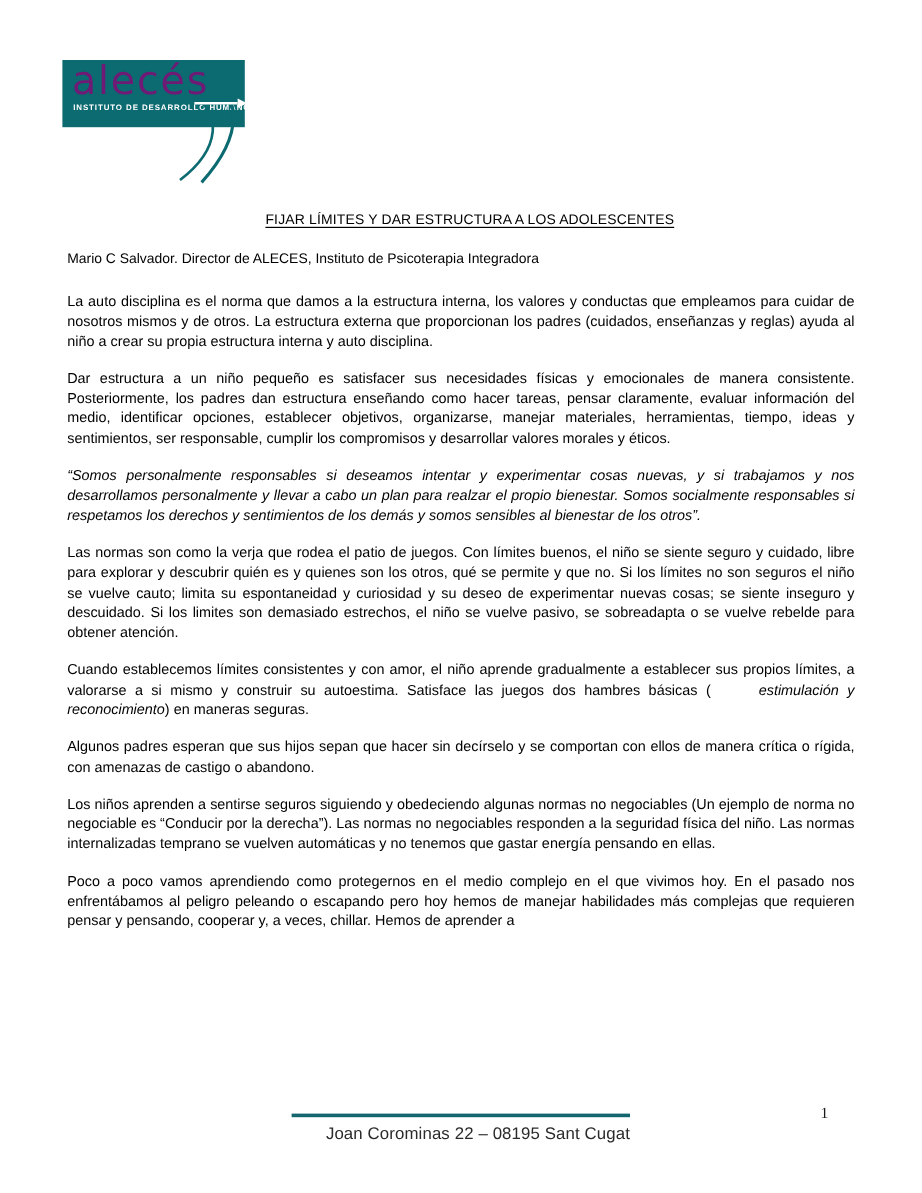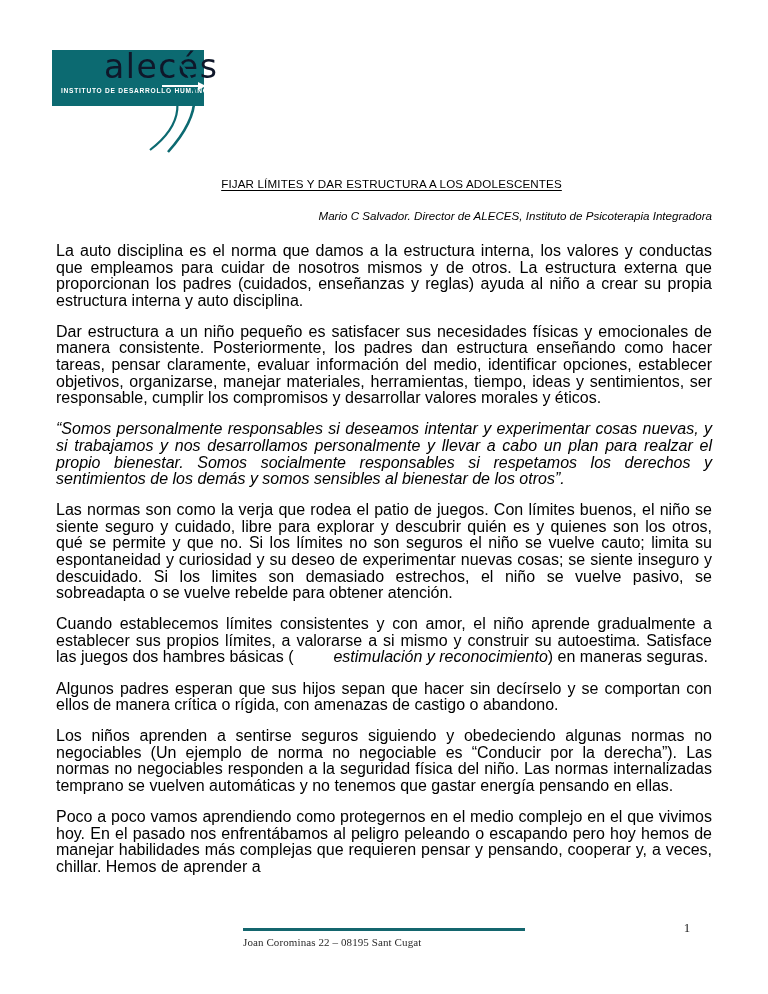--- a/index.html
+++ b/index.html
@@ -40,23 +40,22 @@
     background: #0c6a71;
   }
   .logo-word {
     position: absolute;
     left: 8px;
     top: 2px;
     font-family: "DejaVu Sans", sans-serif;
     font-size: 33px;
     font-weight: 400;
     letter-spacing: 1.5px;
-    color: #0f172a;
+    color: #701a75;
     line-height: 38px;
-    margin-left: 44px;
   }
   .logo-sub {
     position: absolute;
     left: 9px;
     top: 41px;
     font-family: "Liberation Sans", sans-serif;
     font-size: 6.6px;
     font-weight: 700;
     letter-spacing: 0.75px;
     color: #ffffff;
@@ -86,43 +85,42 @@
     letter-spacing: 0.15px;
     margin: 0 0 17px 0;
   }
   .doc-title span {
     text-decoration: underline;
     text-underline-offset: 2px;
     margin-left: 15px;
   }
 
   .byline {
-    text-align: right;
-    font-style: italic;
+    text-align: left;
     font-size: 11.6px;
     line-height: 15px;
     margin: 0 0 20px 0;
   }
 
   .section-head {
     margin: 0 0 18px 0;
     font-size: 12px;
     font-weight: 700;
     letter-spacing: 0.3px;
   }
   .section-head .num {
     display: inline-block;
     width: 70px;
     padding-left: 18px;
     box-sizing: border-box;
   }
 
   p.body {
     text-align: justify;
-    font-size: 16px;
+    font-size: 12px;
     line-height: 16.6px;
     margin: 0 0 14.5px 0;
   }
   p.body.italic {
     font-style: italic;
   }
   .it { font-style: italic; padding-left: 40px; }
 
   
   .footer {
@@ -138,25 +136,24 @@
     top: 10px;
     width: 282px;
     height: 2.5px;
     background: #14666e;
   }
   .footer-text {
     position: absolute;
     left: 243px;
     top: 18px;
     width: 282px;
-    text-align: left;
-    font-size: 11px;
+    text-align: right;
+    font-size: 14px;
     color: #2a2a2a;
     letter-spacing: 0.1px;
-    font-family: Liberation Serif, serif;
   }
   .page-number {
     position: absolute;
     left: 672px;
     top: 2px;
     width: 30px;
     text-align: center;
     font-family: "Liberation Serif", serif;
     font-size: 13px;
     color: #1a1a1a;

